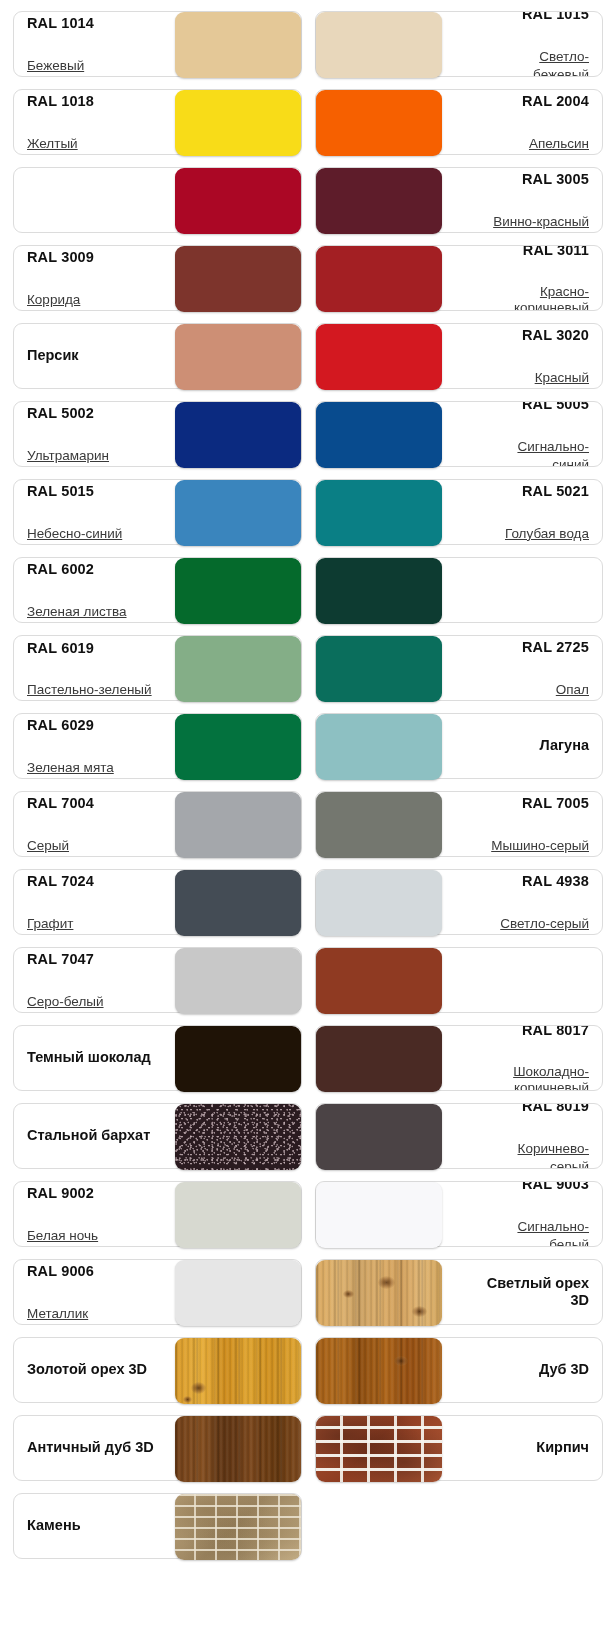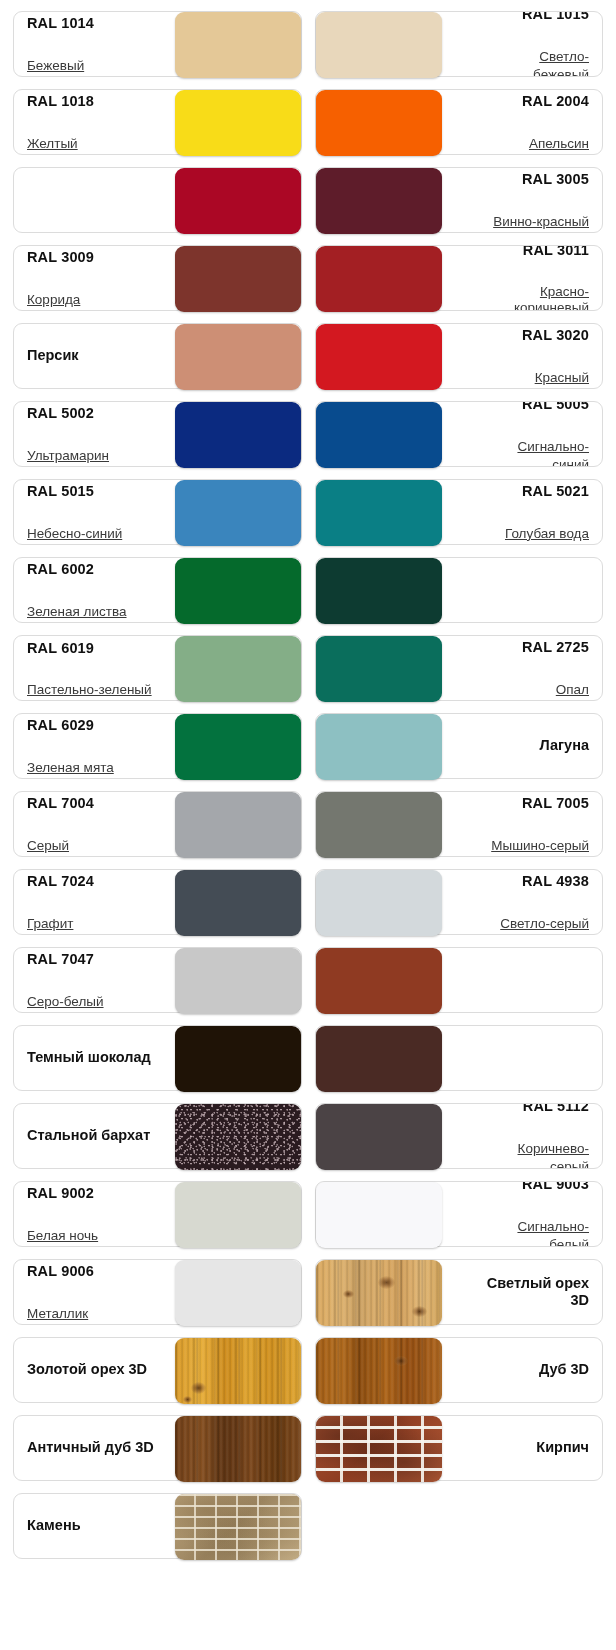--- a/index.html
+++ b/index.html
@@ -339,33 +339,37 @@
     </div>
     <div class="row">
       <div class="card left">
         <div class="label">
           <div class="solo">Темный шоколад</div>
         </div>
         <div class="swatch" style="background: rgb(31, 19, 6);"></div>
       </div>
       <div class="card right">
         <div class="swatch" style="background: rgb(74, 42, 36);"></div>
+        <div class="label">
+          <div class="code">RAL 8017</div>
+          <div class="name wrap">Шоколадно-коричневый</div>
+        </div>
       </div>
     </div>
     <div class="row">
       <div class="card left">
         <div class="label">
           <div class="solo">Стальной бархат</div>
         </div>
         <div class="swatch tex-velvet" style="background: rgb(42, 27, 32);"></div>
       </div>
       <div class="card right">
         <div class="swatch" style="background: rgb(75, 67, 69);"></div>
         <div class="label">
-          <div class="code">RAL 5112</div>
+          <div class="code">RAL 8019</div>
           <div class="name">Коричнево-серый</div>
         </div>
       </div>
     </div>
     <div class="row">
       <div class="card left">
         <div class="label">
           <div class="code">RAL 9002</div>
           <div class="name">Белая ночь</div>
         </div>

